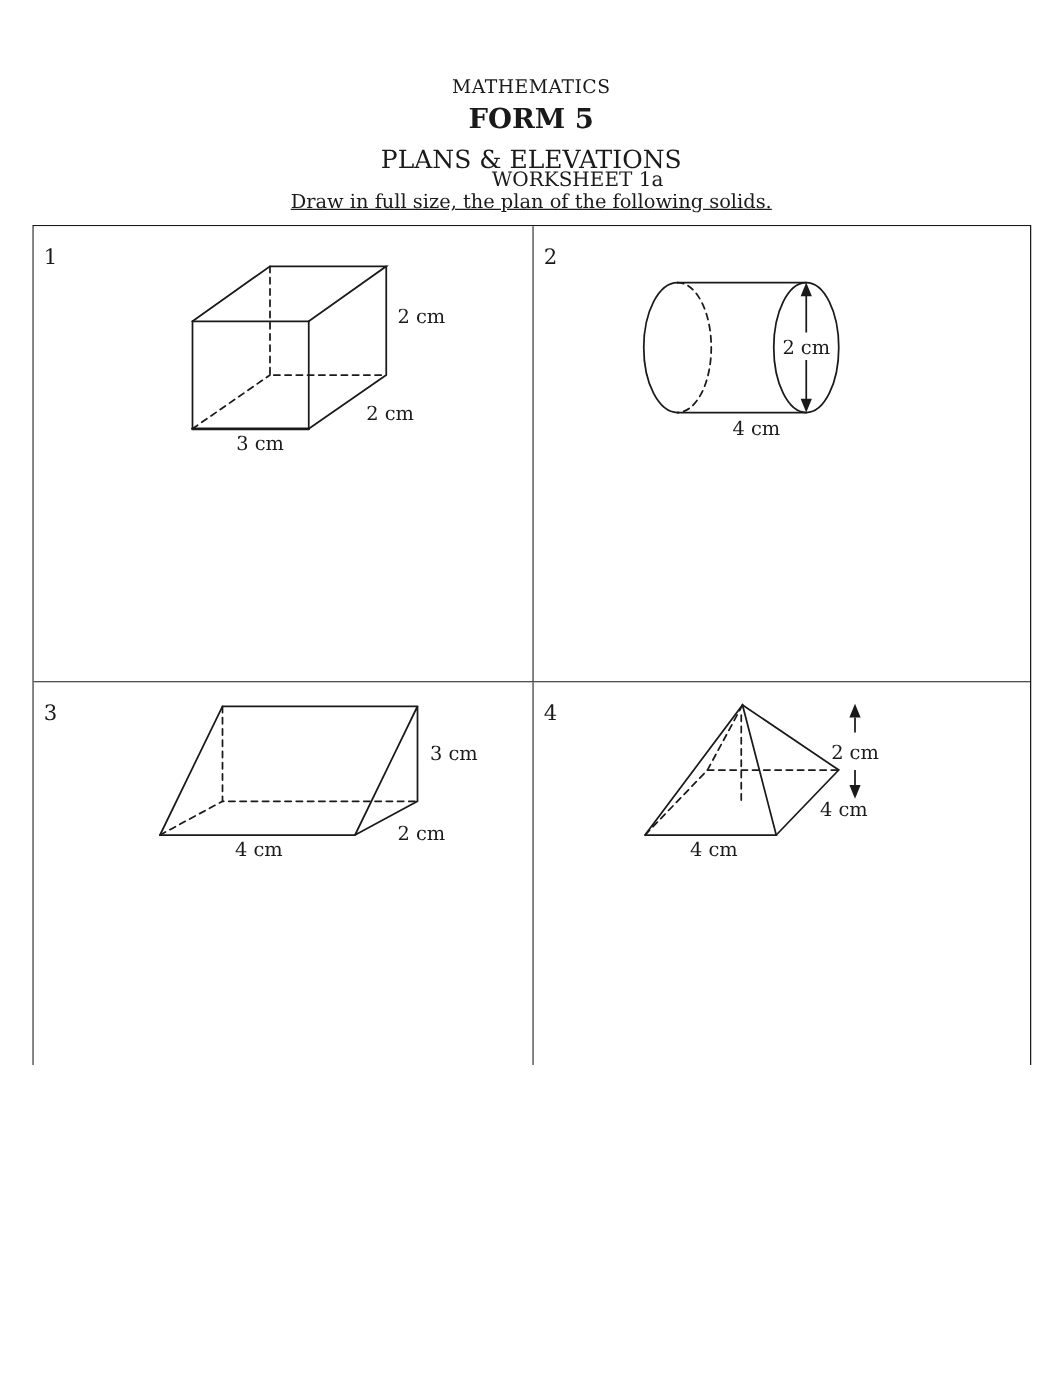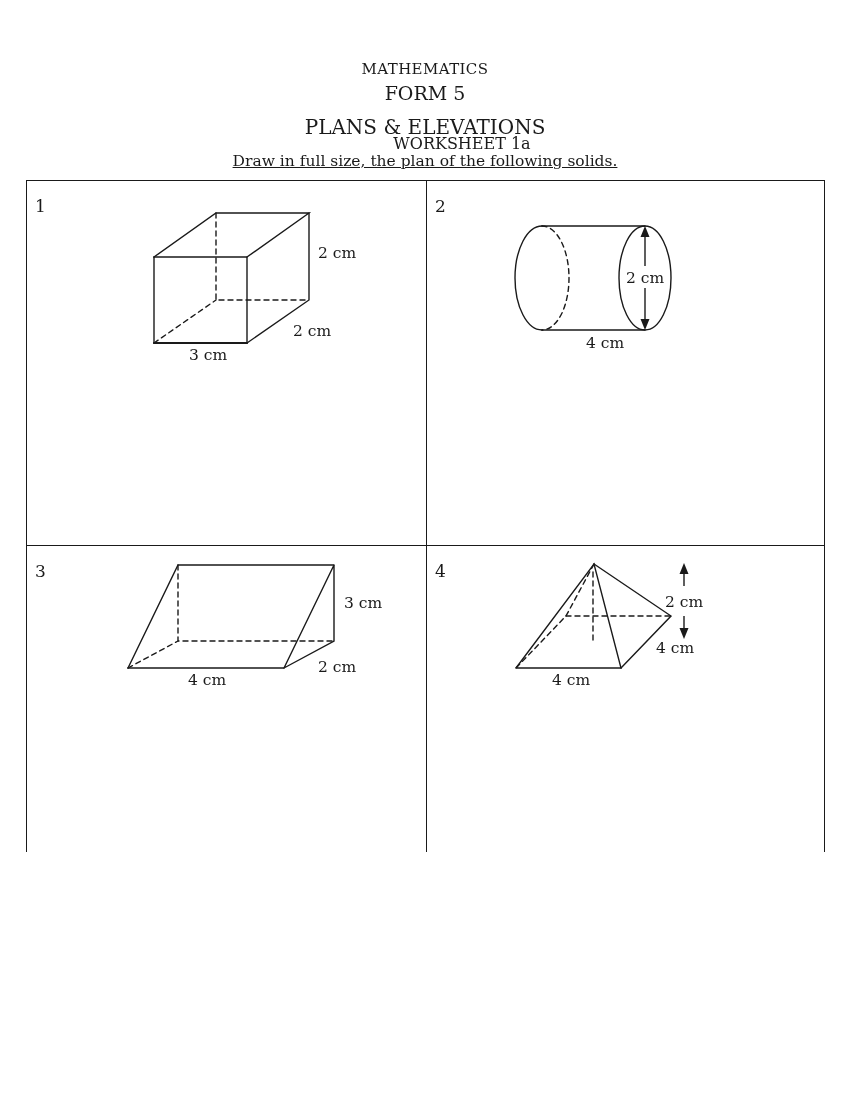--- a/index.html
+++ b/index.html
@@ -5,21 +5,21 @@
   * { margin:0; padding:0; box-sizing:border-box; }
   html,body { background:#fff; }
   .page {
     position:relative; width:850px; height:852px;
     background:var(--paper,#fff); color:var(--ink,#1a1a1a);
     font-family:"DejaVu Serif","Liberation Serif",serif;
     overflow:hidden; margin:0 auto;
   }
   .hline { position:absolute; left:0; width:100%; text-align:center; white-space:nowrap; }
   .h-subject    { top:60px;  font-size:15px; letter-spacing:0.4px; }
-  .h-form       { top:82px;  font-size:19px; }
+  .h-form       { top:82px;  font-size:22px;font-weight:bold; }
   .h-topic      { top:115px; font-size:20px; }
   .h-worksheet  { top:134px; font-size:16px;margin-left:37px; }
   .h-instruction{ top:152px; font-size:15.5px;text-decoration:underline; }
   .grid {
     position:absolute; left:26px; top:180px; width:799px; height:827px;
     border:1.6px solid var(--ink,#1a1a1a);
     display:grid; grid-template-columns:400px 1fr; grid-template-rows:365px 1fr;
   }
   .cell { position:relative; background:var(--paper,#fff); }
   .cell-a { border-right:1.6px solid var(--ink,#1a1a1a); border-bottom:1.6px solid var(--ink,#1a1a1a); }

